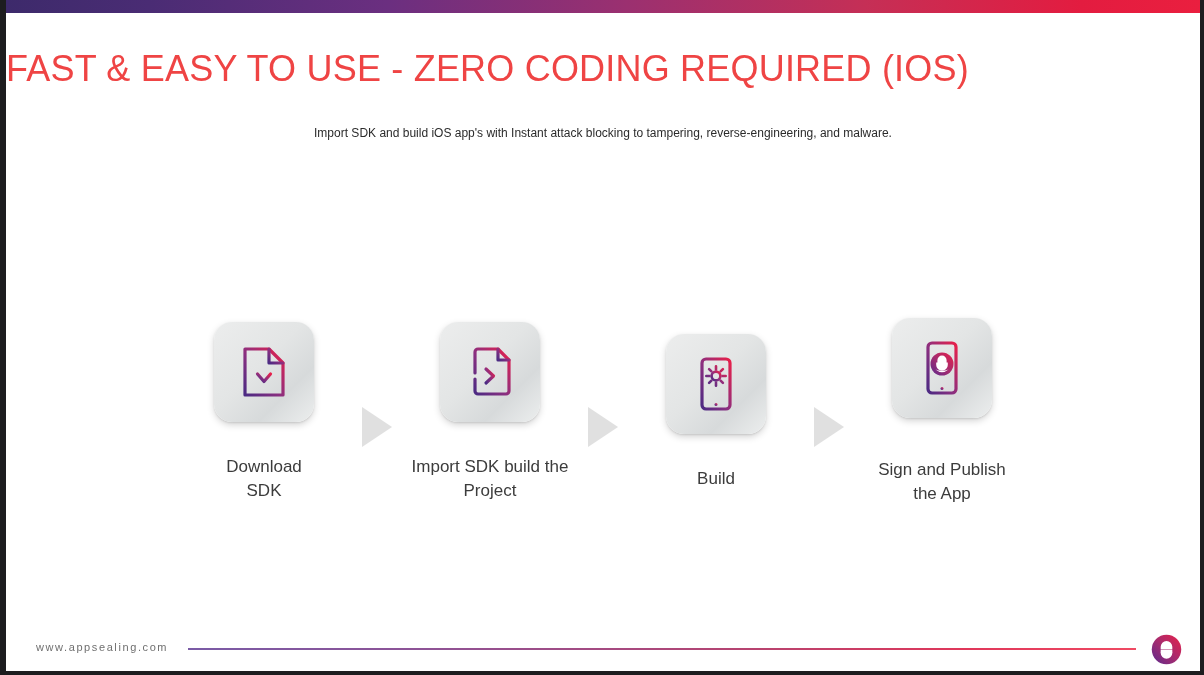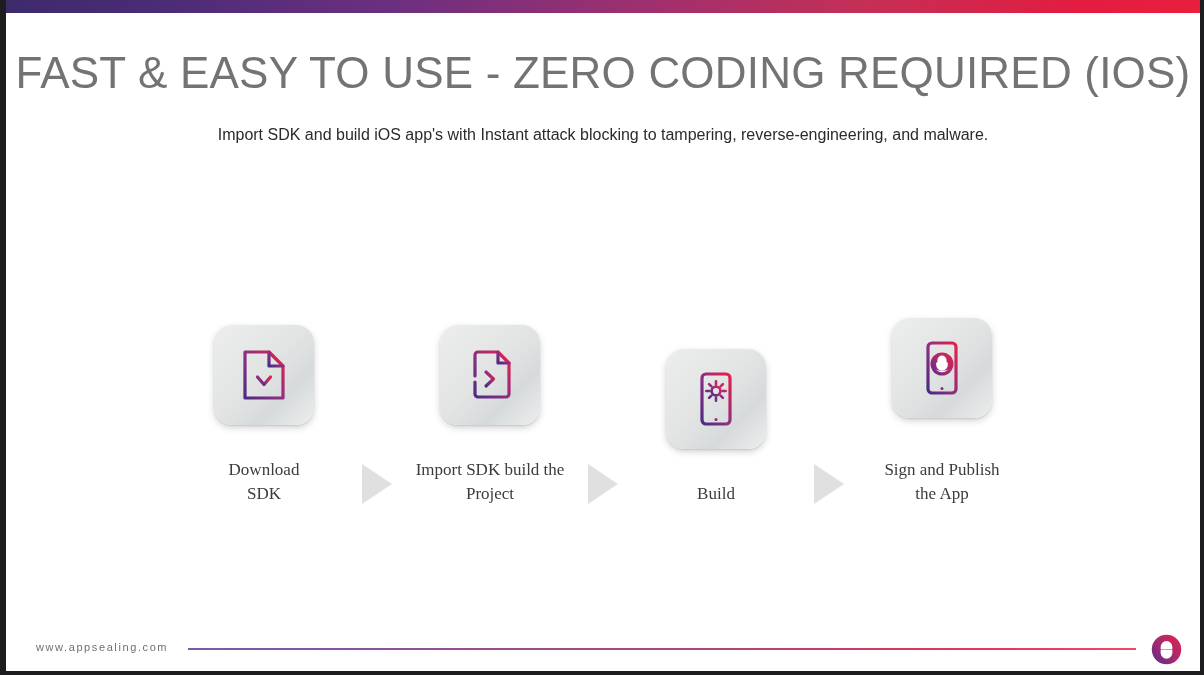--- a/index.html
+++ b/index.html
@@ -27,46 +27,45 @@
     left: 0;
     right: 0;
     height: 13px;
     background: linear-gradient(90deg, #3d2a6b 0%, #4a2c74 12%, #6b2f80 32%, #9b3070 52%, #c52f56 72%, #e31c40 90%, #ea1f3f 100%);
   }
   .title {
     position: absolute;
     top: 48px;
     left: 0;
     right: 0;
-    text-align: center;
-    font-size: 44px;
+    text-align: left;
+    font-size: 36px;
     font-weight: 400;
     letter-spacing: 0.2px;
-    color: #737373;
+    color: #ef4444;
     font-family: "Liberation Sans", sans-serif;
   }
   .subtitle {
     position: absolute;
     top: 126px;
     left: 0;
     right: 0;
     text-align: center;
-    font-size: 16px;
+    font-size: 12px;
     font-weight: 400;
     color: #2b2b2b;
   }
   .flow {
     position: absolute;
     top: 318px;
     left: 0;
     right: 0;
     display: flex;
-    align-items: flex-end;
+    align-items: center;
     justify-content: center;
-    font-family: Liberation Serif, serif;
   }
   .step {
     width: 170px;
     display: flex;
     flex-direction: column;
     align-items: center;
   }
   .tile {
     width: 100px;
     height: 100px;

